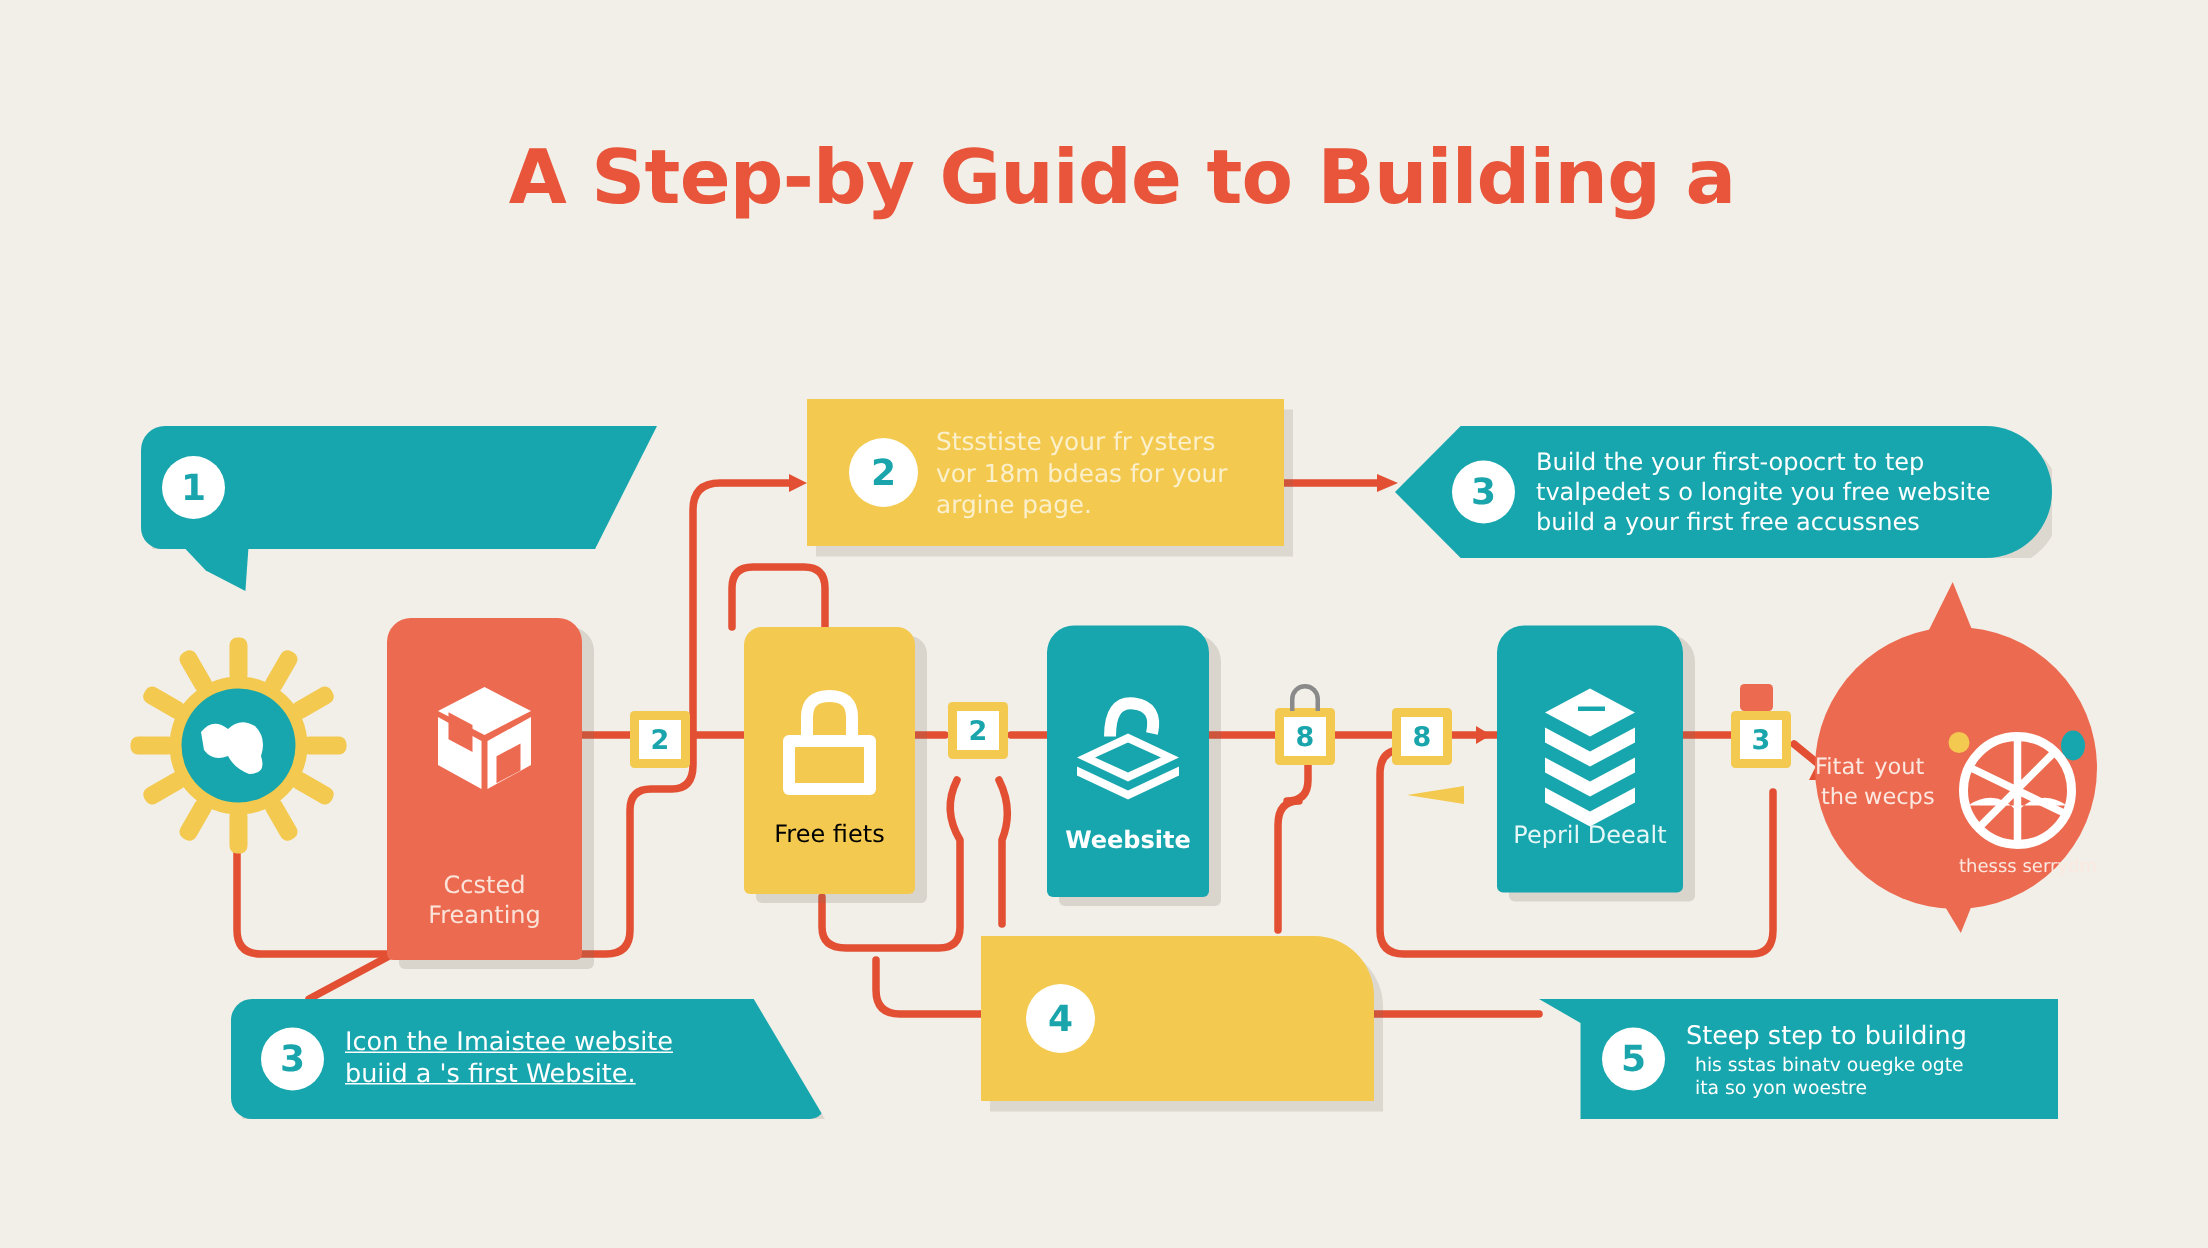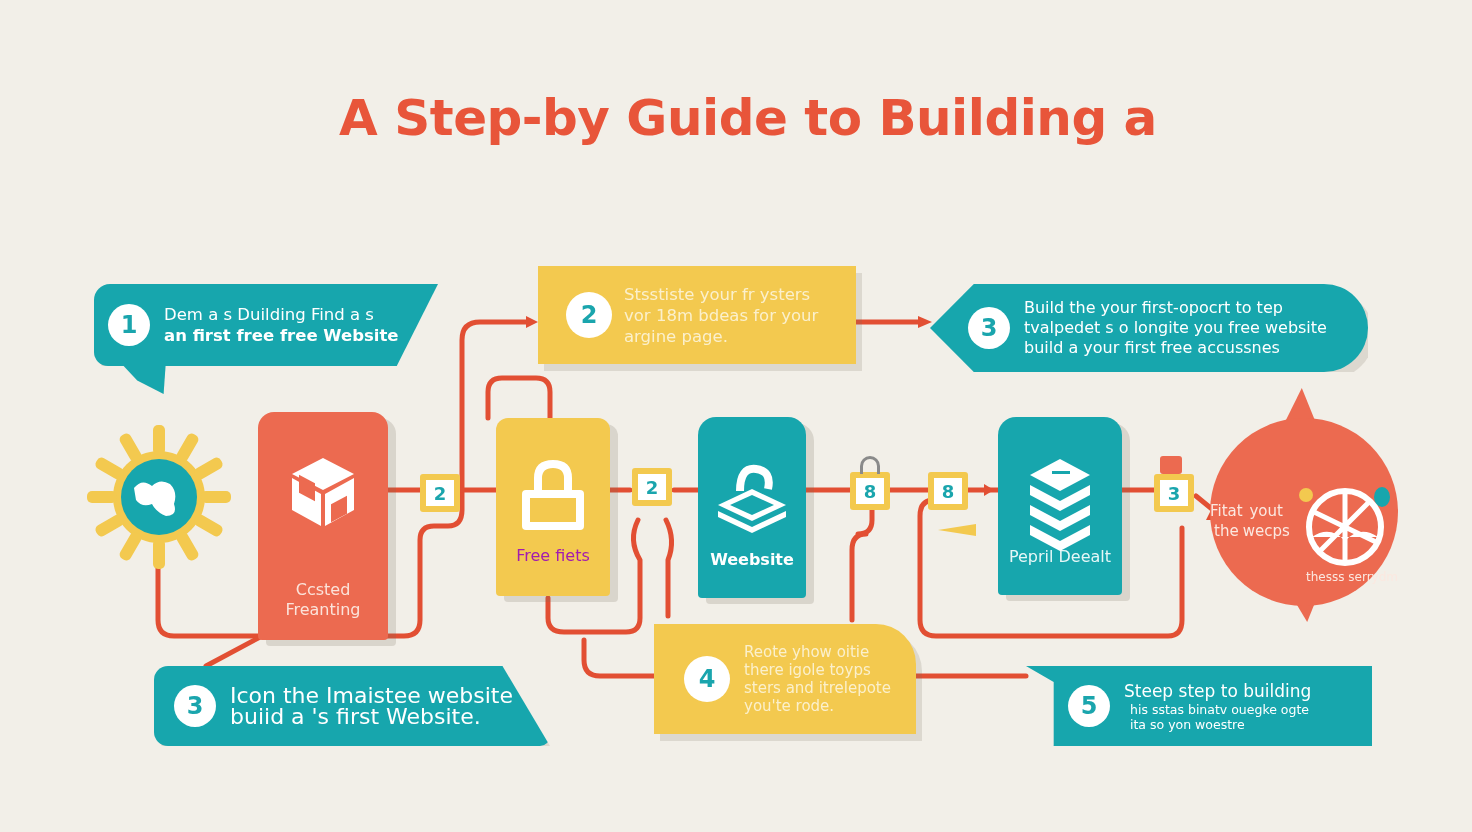--- a/index.html
+++ b/index.html
@@ -79,21 +79,21 @@
       display: flex; flex-direction: column; align-items: center; justify-content: flex-end;
       color: #ffffff;
       box-shadow: 8px 6px 0 rgba(120, 110, 95, 0.2);
       padding-bottom: 20px;
     }
     .tile .icon { position: absolute; left: 50%; transform: translateX(-50%); }
     .tile .lbl { font-size: 16px; line-height: 20px; text-align: center; }
     .tile-red { left: 258px; top: 412px; width: 130px; height: 228px; background: #ec6a50; border-radius: 16px 16px 4px 4px; }
     .tile-red .lbl { color: #fbe3da; }
     .tile-yellow { left: 496px; top: 418px; width: 114px; height: 178px; background: #f3c94f; border-radius: 12px 12px 4px 4px; }
-    .tile-yellow .lbl { color: #a21caf; }
+    .tile-yellow .lbl { color: #000000; }
     .tile-teal1 { left: 698px; top: 417px; width: 108px; height: 181px; background: #17a6ad; border-radius: 18px 18px 4px 4px; }
     .tile-teal1 .lbl { font-weight: bold; }
     .tile-teal2 { left: 998px; top: 417px; width: 124px; height: 178px; background: #17a6ad; border-radius: 18px 18px 4px 4px; }
     .tile-teal2 .lbl { color: #e6f7f7; }
 
     .badge {
       position: absolute;
       width: 40px; height: 38px;
       background: #f3c94f;
       display: flex; align-items: center; justify-content: center;
@@ -185,24 +185,20 @@
       </g>
     </g>
     <circle cx="77" cy="77" r="38" fill="#17a6ad"></circle>
     <path d="M52 68 Q60 58 70 66 Q78 58 88 64 Q96 72 92 84 Q96 96 84 96 Q74 92 70 84 Q60 88 54 80 Z" fill="#ffffff"></path>
   </svg>
 </div>
 
 <div class="tail1"></div>
 <div class="card teal card1">
   <div class="num">1</div>
-  <div class="txt">
-    <span>Dem a s Duilding Find a s</span>
-    <span class="b">an first free free Website</span>
-  </div>
 </div>
 
 <div class="card yellow card2">
   <div class="num">2</div>
   <div class="txt">
     <span>Stsstiste your fr ysters</span>
     <span>vor 18m bdeas for your</span>
     <span>argine page.</span>
   </div>
 </div>
@@ -305,34 +301,28 @@
       <circle cx="55" cy="46" r="36" fill="none" stroke="#ffffff" stroke-width="6"></circle>
       <path d="M55 10 L55 82 M22 30 L88 62 M30 70 L80 20" stroke="#ffffff" stroke-width="5"></path>
       <path d="M22 56 Q40 44 55 60 Q70 44 88 56" fill="#ffffff"></path>
     </svg>
   </div>
   <div class="t2">thesss serrydm</div>
 </div>
 
 <div class="card teal card3b">
   <div class="num">3</div>
-  <div class="txt" style="font-size:22px;">
+  <div class="txt" style="font-size:17px;text-decoration:underline;">
     <span>Icon the Imaistee website</span>
     <span>buiid a 's first Website.</span>
   </div>
 </div>
 
 <div class="card yellow card4">
   <div class="num">4</div>
-  <div class="txt" style="font-size:15px;line-height:18px;">
-    <span>Reote yhow  oitie</span>
-    <span>there igole toyps</span>
-    <span>sters and itrelepote</span>
-    <span>you'te rode.</span>
-  </div>
 </div>
 
 <div class="card teal card5">
   <div class="num">5</div>
   <div class="txt">
     <span class="big">Steep step to building</span>
     <span class="sm">his sstas binatv ouegke ogte</span>
     <span class="sm">ita so yon woestre</span>
   </div>
 </div>

